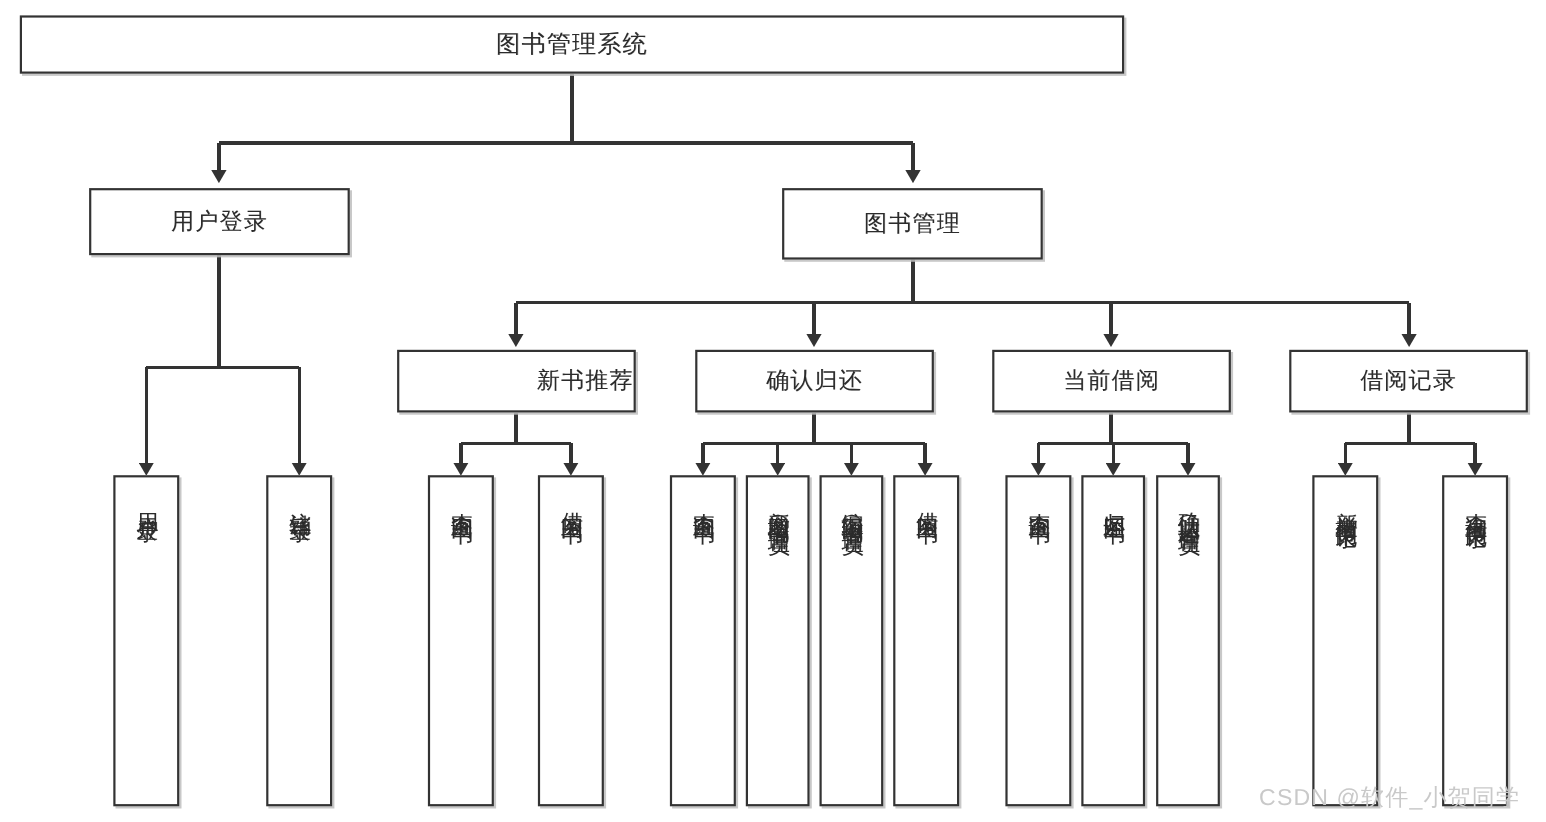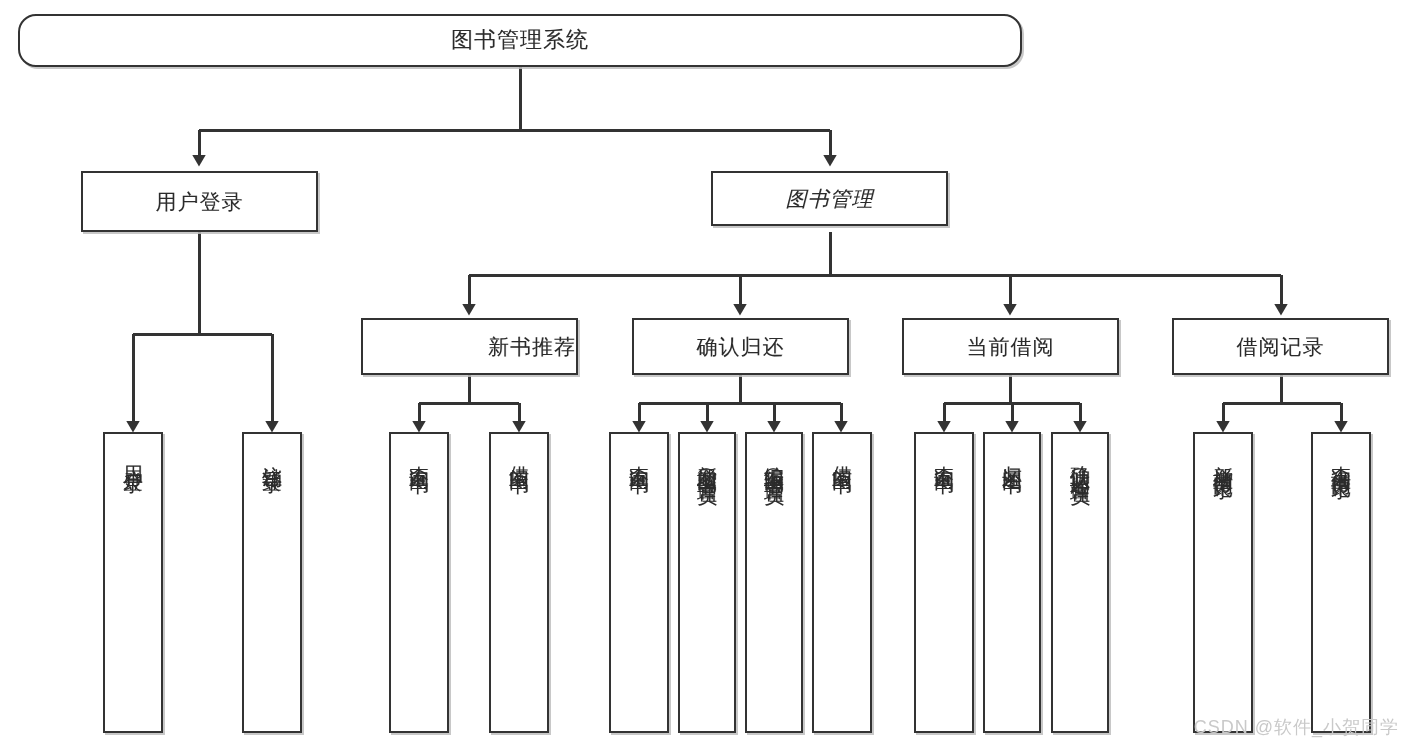--- a/index.html
+++ b/index.html
@@ -28,22 +28,22 @@
     text-orientation:upright;
     font-size:20px;
     letter-spacing:3px;
     line-height:1.15;
     white-space:pre;
     max-height:270px;
   }
   .node.leaf{align-items:flex-start;padding-top:16px;}
   .node.root .lbl{font-size:22px;}
   .watermark{
-    position:absolute;right:6px;bottom:8px;
-    font-size:18px;color:#c9c9c9;letter-spacing:1px;
+    position:absolute;right:23px;bottom:8px;
+    font-size:21px;color:#c9c9c9;letter-spacing:1px;
     user-select:none;
   }
 </style>
 </head>
 <body>
 
 <div id="stage">
 
   <svg id="wires" viewBox="0 0 1405 747" xmlns="http://www.w3.org/2000/svg">
     <defs>
@@ -88,28 +88,28 @@
       <path d="M1012,403 L1012,422" marker-end="url(#arw)"></path>
       <path d="M1080,403 L1080,422" marker-end="url(#arw)"></path>
 
       <path d="M1281,375 L1281,403"></path>
       <path d="M1223,403 L1341,403"></path>
       <path d="M1223,403 L1223,422" marker-end="url(#arw)"></path>
       <path d="M1341,403 L1341,422" marker-end="url(#arw)"></path>
     </g>
   </svg>
 
-  <div class="node root" style="left:18px;top:14px;width:1004px;height:53px;border-radius:18px;">
+  <div class="node root" style="left:18px;top:14px;width:1004px;height:53px;">
     <span class="lbl">图书管理系统</span>
   </div>
 
   <div class="node" style="left:81px;top:171px;width:237px;height:61px;">
     <span class="lbl">用户登录</span>
   </div>
-  <div class="node" style="left:711px;top:171px;width:237px;height:55px;font-style:italic;">
+  <div class="node" style="left:711px;top:171px;width:237px;height:65px;">
     <span class="lbl">图书管理</span>
   </div>
 
   <div class="node" style="left:361px;top:318px;width:217px;height:57px;justify-content:flex-end;">
     <span class="lbl">新书推荐</span>
   </div>
   <div class="node" style="left:632px;top:318px;width:217px;height:57px;">
     <span class="lbl">确认归还</span>
   </div>
   <div class="node" style="left:902px;top:318px;width:217px;height:57px;text-align:center;">

